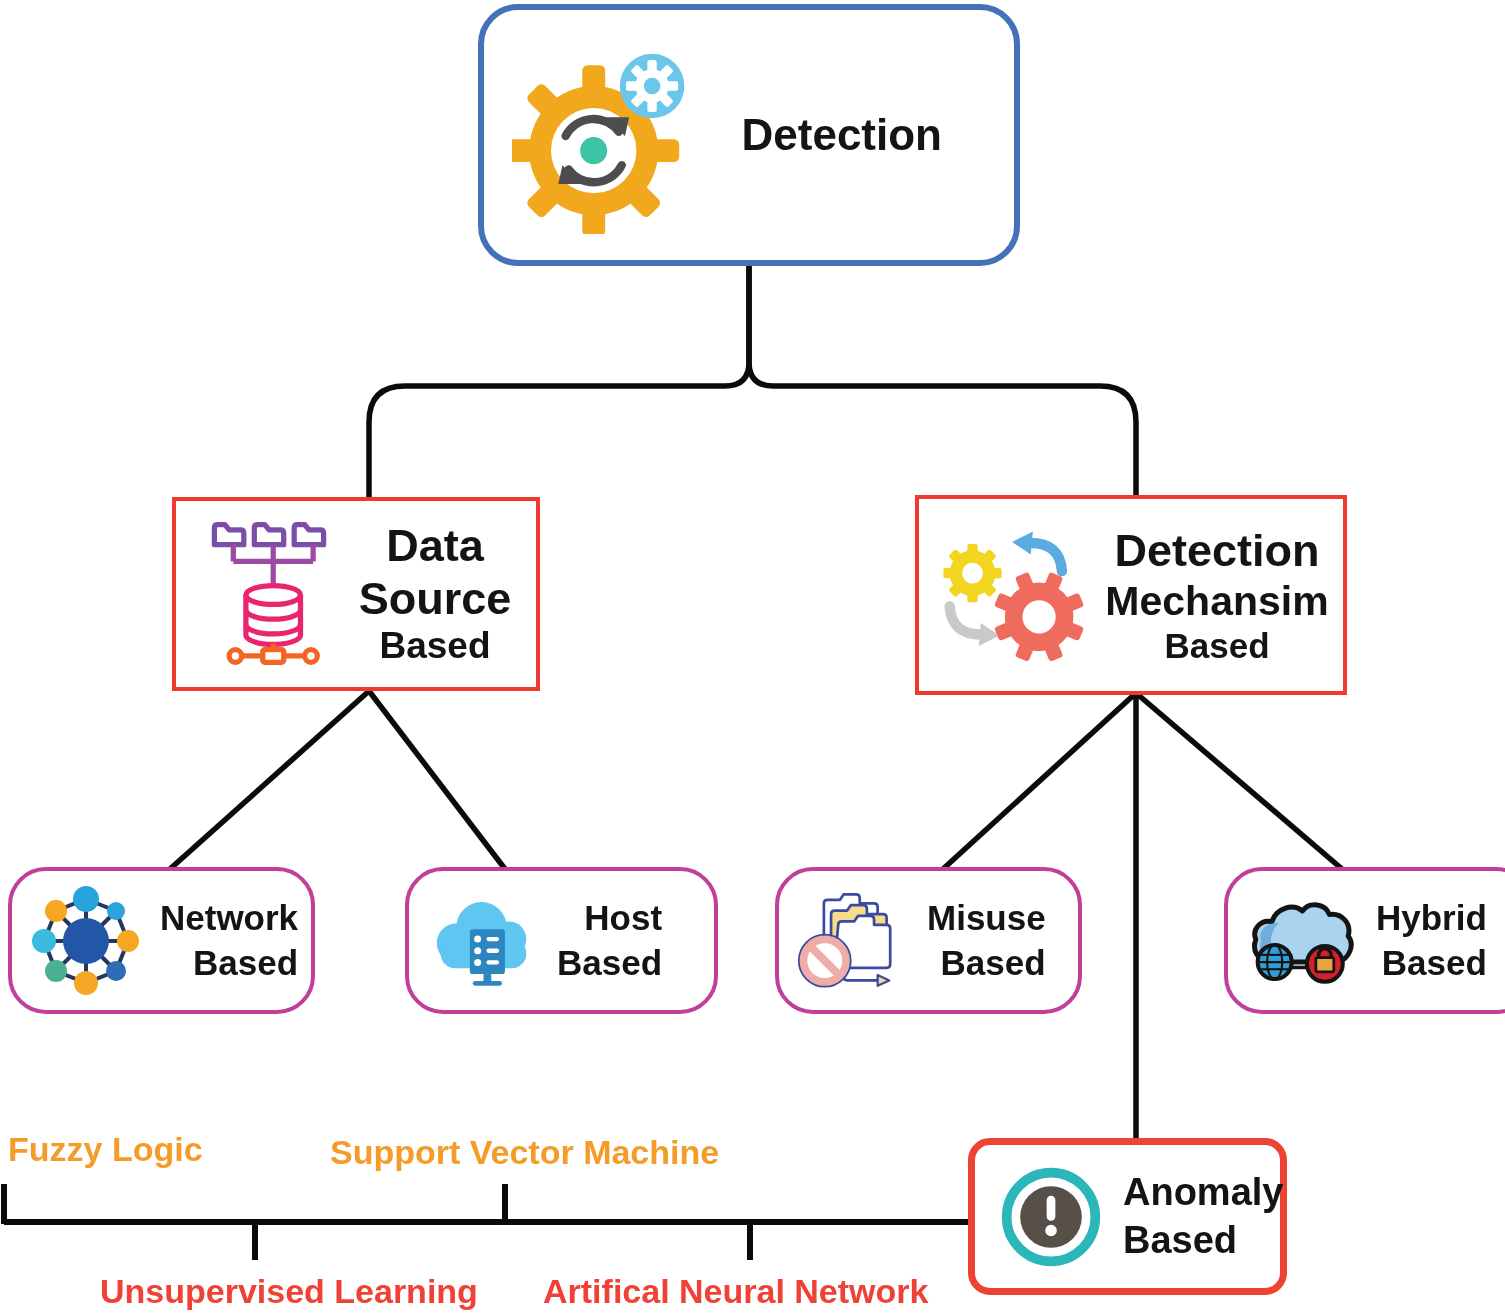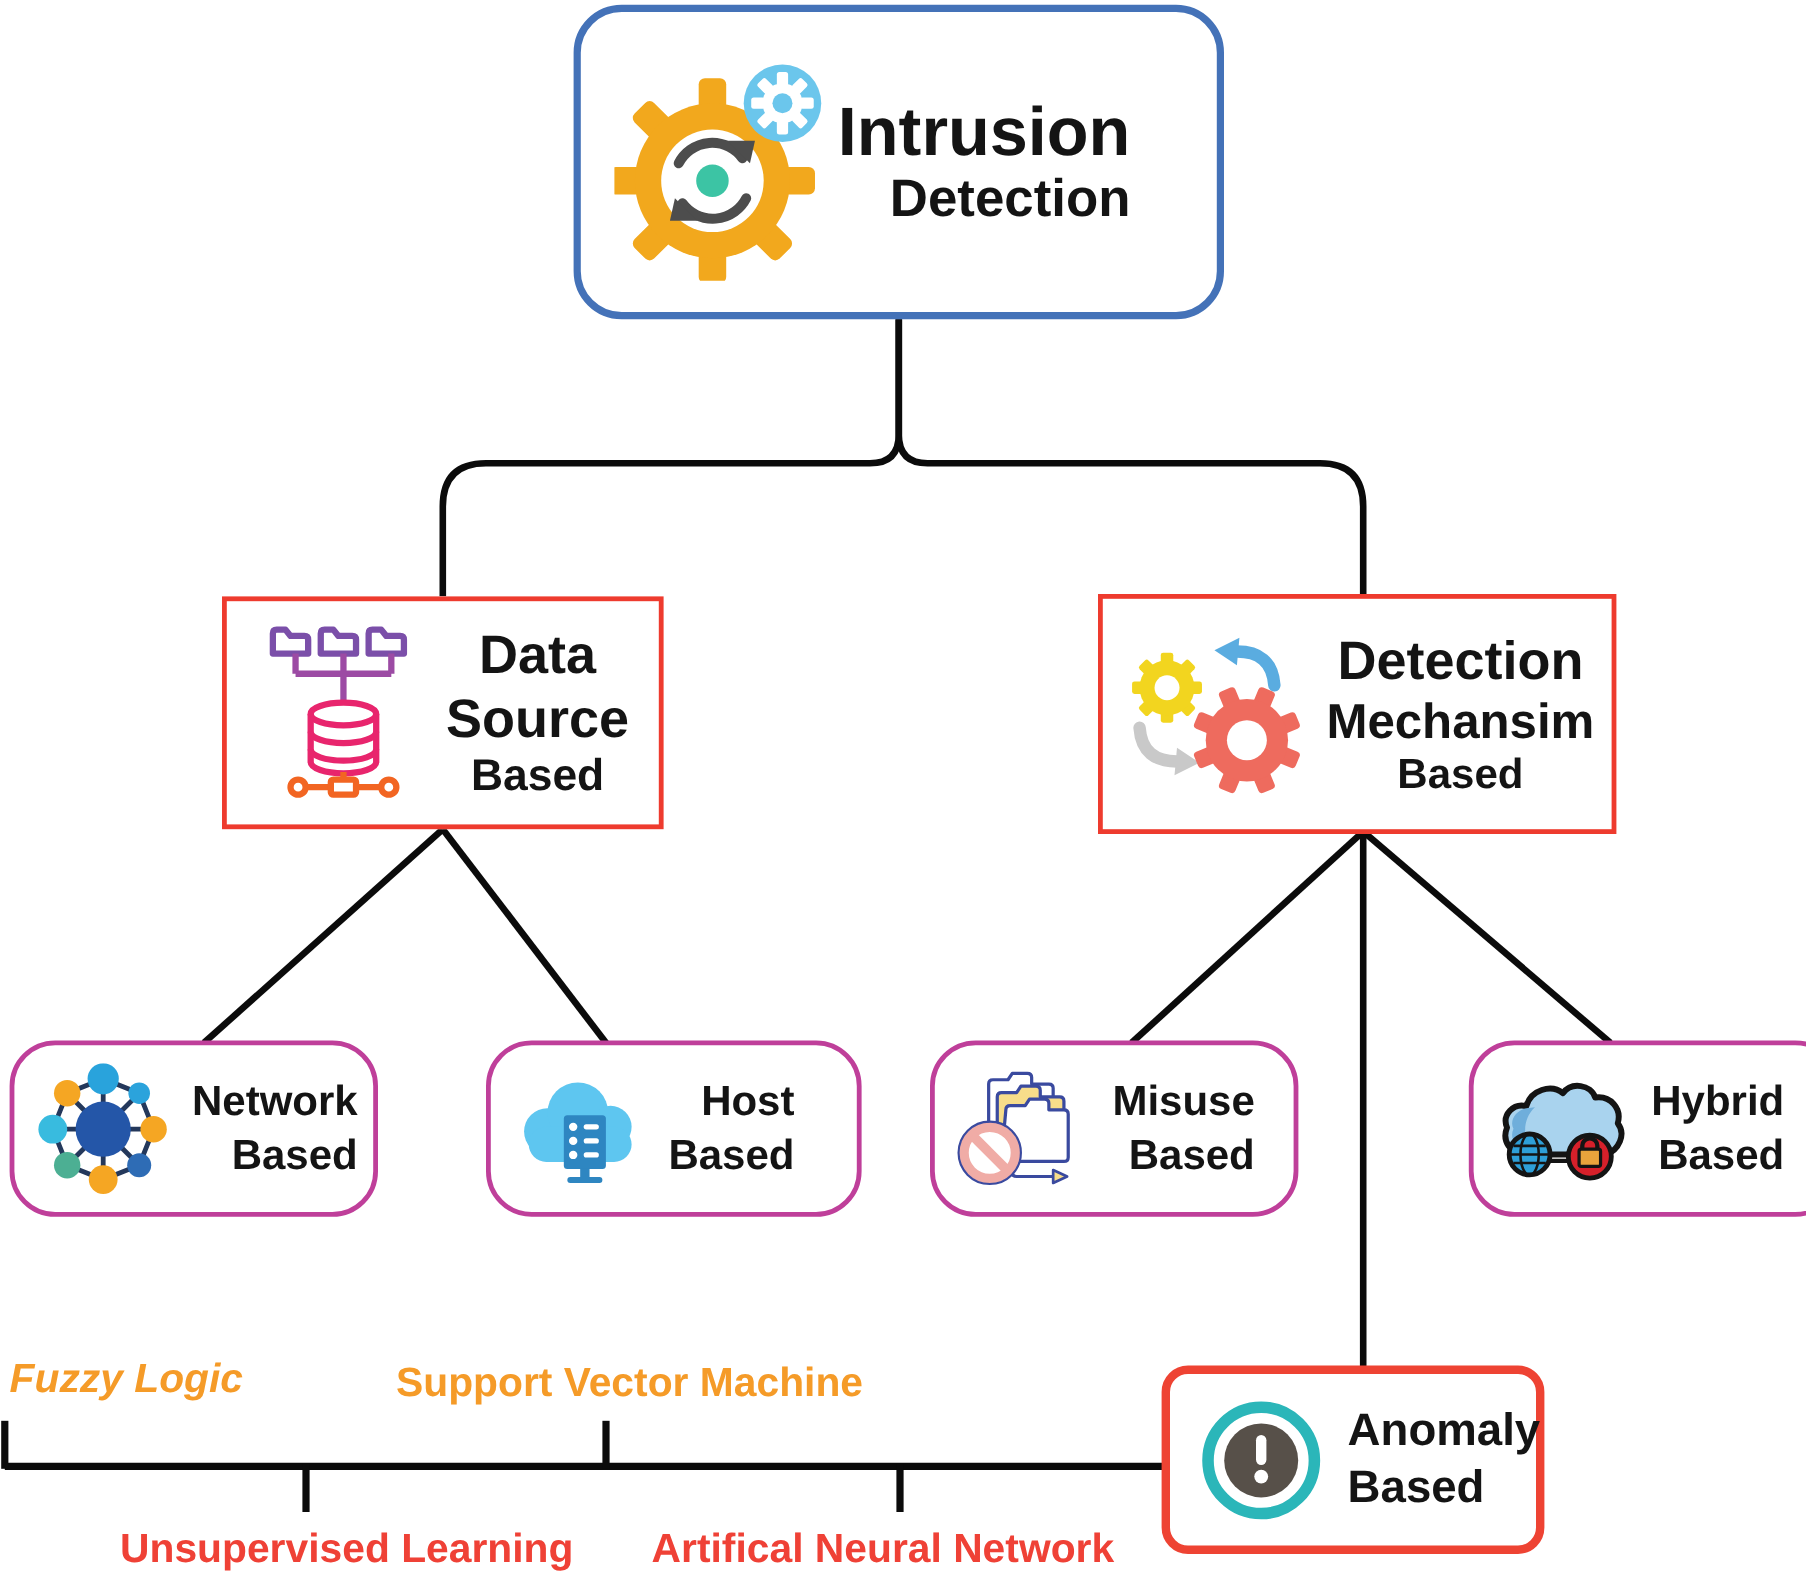--- a/index.html
+++ b/index.html
@@ -15,21 +15,21 @@
   .node .iconwrap{flex:0 0 auto;display:flex;align-items:center;justify-content:center;}
   .node .labels{display:flex;flex-direction:column;justify-content:center;}
   
   .root{left:478px;top:4px;width:542px;height:262px;border:6px solid #4472B8;border-radius:40px;}
   .root .iconwrap{width:190px;height:200px;margin-left:22px;}
   .root .labels{flex:1;text-align:right;padding-right:72px;font-weight:bold;line-height:1.1;}
   .root .l1{font-size:57px;}
   .root .l2,.root .l3{font-size:44px;}
   
   .cat{border:4px solid #EE3B2E;}
-  .data{left:185px;top:497px;width:368px;height:194px;}
+  .data{left:172px;top:497px;width:368px;height:194px;}
   .data .iconwrap{width:130px;height:170px;margin-left:28px;}
   .data .labels{flex:1;text-align:center;font-weight:bold;line-height:1.16;}
   .data .l1,.data .l2{font-size:45px;}
   .data .l3{font-size:37px;}
   .mech{left:915px;top:495px;width:432px;height:200px;}
   .mech .iconwrap{width:160px;height:150px;margin-left:12px;}
   .mech .labels{flex:1;text-align:center;font-weight:bold;line-height:1.18;}
   .mech .l1{font-size:45px;}
   .mech .l2{font-size:41px;}
   .mech .l3{font-size:35px;}
@@ -42,21 +42,21 @@
   .misuse{left:775px;width:307px;}
   .hybrid{left:1188px;width:310px;margin-left:36px;}
   
   .anomaly{left:968px;top:1138px;width:319px;height:157px;border:7px solid #EE4333;border-radius:22px;}
   .anomaly .iconwrap{width:108px;height:108px;margin-left:22px;}
   .anomaly .labels{margin-left:18px;font-weight:bold;font-size:38px;line-height:1.26;text-align:left;}
   
   .tech{position:absolute;font-weight:bold;font-size:34px;z-index:2;white-space:nowrap;}
   .tech.orange{color:#F59B28;}
   .tech.red{color:#EF4136;}
-  .t-fuzzy{left:8px;top:1130px;font-style:italic;}
+  .t-fuzzy{left:8px;top:1130px;}
   .t-svm{left:330px;top:1133px;}
   .t-unsup{left:100px;top:1272px;}
   .t-ann{left:543px;top:1272px;}
 </style>
 </head>
 <body>
 
 <div class="canvas">
 
   <svg class="overlay" viewBox="0 0 1505 1315">
@@ -115,21 +115,20 @@
             <rect x="-4.5" y="-25" width="9" height="11" rx="2" transform="rotate(225)"></rect>
             <rect x="-4.5" y="-25" width="9" height="11" rx="2" transform="rotate(270)"></rect>
             <rect x="-4.5" y="-25" width="9" height="11" rx="2" transform="rotate(315)"></rect>
             <circle r="16"></circle>
           </g>
           <circle r="8" fill="#6BC6EC"></circle>
         </g>
       </svg>
     </div>
     <div class="labels">
-      <div class="l1">Intrusion</div>
       <div class="l2">Detection</div>
     </div>
   </div>
 
   <div class="node cat data">
     <div class="iconwrap">
       <svg viewBox="0 0 120 150" width="126" height="158">
         <g fill="none" stroke="#7B4FA9" stroke-width="5" stroke-linejoin="round">
           <path d="M8,28 V12 q0,-3 3,-3 h7 l4,5 h11 q3,0 3,3 v11 z"></path>
           <path d="M46,28 V12 q0,-3 3,-3 h7 l4,5 h11 q3,0 3,3 v11 z"></path>

